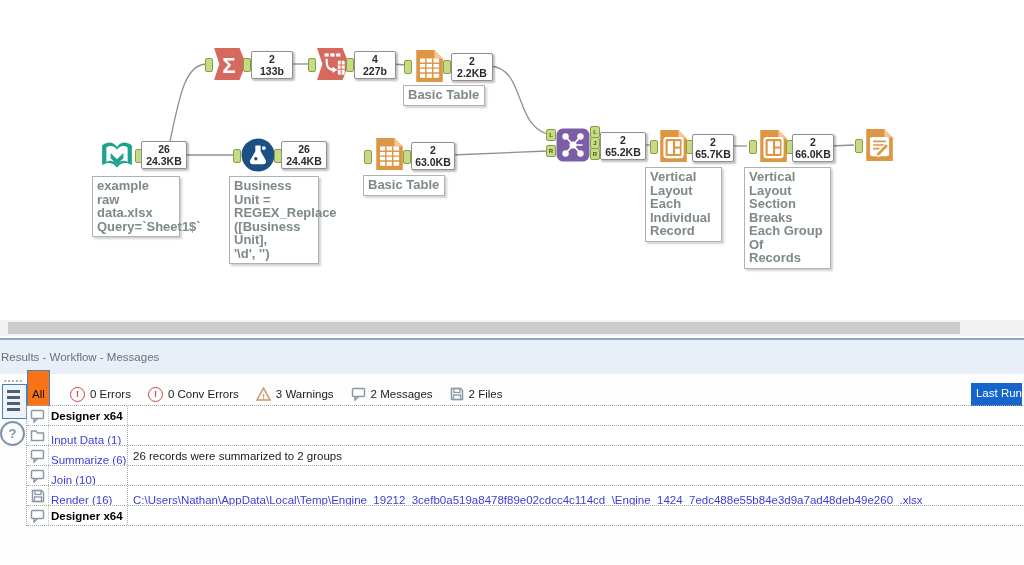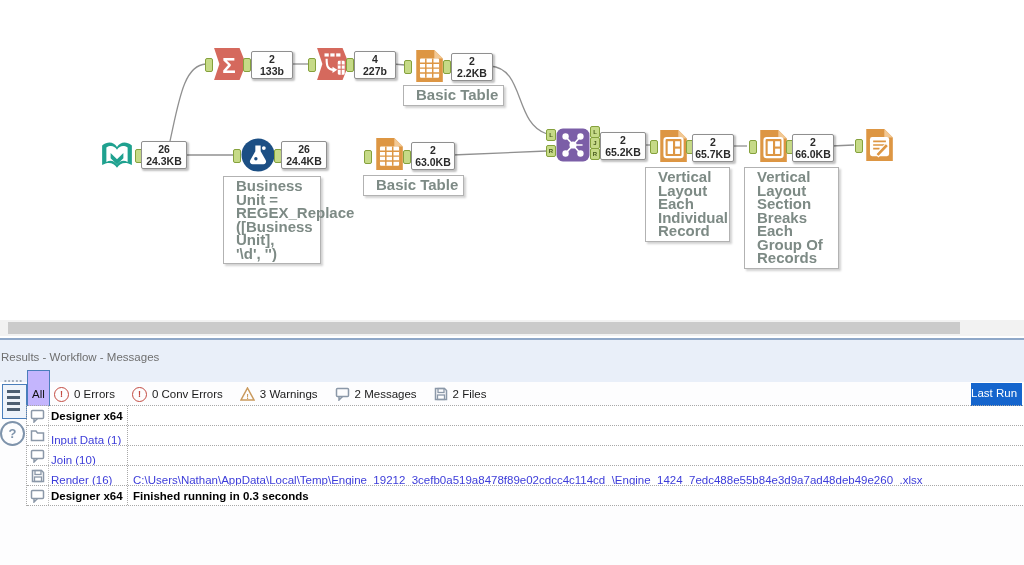--- a/index.html
+++ b/index.html
@@ -9,44 +9,44 @@
   #canvas{position:absolute;left:0;top:0;width:1024px;height:320px;background:#fff;}
   #wires{position:absolute;left:0;top:0;width:1024px;height:320px;}
   .tool-icon{position:absolute;width:34px;height:34px;}
   .port{position:absolute;width:6px;height:12px;background:#c6da87;border:1px solid #85a13c;border-radius:2px;}
   .jport{position:absolute;width:8px;height:10px;background:#c6da87;border:1px solid #85a13c;border-radius:2px;
          font-size:6px;font-weight:bold;color:#44571a;text-align:center;line-height:10px;}
   .countbox{position:absolute;background:#fefefe;border:1px solid #8f8f8f;border-radius:2px;
             box-shadow:1.5px 1.5px 2px rgba(0,0,0,.25);text-align:center;
             font-size:10.5px;line-height:12px;color:#2a2a2a;font-weight:600;padding:1px 2px;}
   .annotation{position:absolute;background:#fff;border:1px solid #b2b2b2;
-              box-shadow:1.5px 1.5px 2px rgba(0,0,0,.18);padding:2px 5px 3px 12px;
-              font-size:15px;line-height:13.5px;font-weight:bold;color:#7d8a85;white-space:pre-line;}
+              box-shadow:1.5px 1.5px 2px rgba(0,0,0,.18);padding:2px 5px 3px 4px;
+              font-size:13px;line-height:13.5px;font-weight:bold;color:#7d8a85;white-space:pre-line;}
   
   #hscroll{position:absolute;left:0;top:320px;width:1024px;height:16px;background:#f2f2f2;}
   #hscroll .thumb{position:absolute;left:8px;top:2px;width:952px;height:12px;background:#cbcbcb;}
   
   #results{position:absolute;left:0;top:338px;width:1024px;height:227px;background:#fdfdfe;
            border-top:2px solid #8fa8c8;}
-  #results-header{position:absolute;left:0;top:0;width:1024px;height:42px;background:#e9eff9;}
+  #results-header{position:absolute;left:0;top:0;width:1024px;height:34px;background:#e9eff9;}
   #results-title{position:absolute;left:1px;top:11px;font-size:11.5px;color:#6f6f6f;}
   #left-rail{position:absolute;left:0;top:34px;width:26px;height:193px;}
   .rail-dots{position:absolute;left:4px;top:2px;color:#9aa7b5;font-size:8px;letter-spacing:1px;}
   .rail-box{position:absolute;left:2px;top:10px;width:23px;height:33px;border:1px solid #4a7ebb;background:#eef3fa;}
   .rail-box .ln{position:absolute;left:4px;width:13px;height:2.5px;background:#4d5f72;}
   .help-circle{position:absolute;left:0px;top:47px;width:21px;height:21px;border:2.5px solid #7e93ab;
                border-radius:50%;color:#7e93ab;font-size:13px;font-weight:bold;text-align:center;line-height:21px;}
   #toolbar{position:absolute;left:27px;top:43px;height:22px;display:flex;align-items:center;}
-  #all-tab{height:18px;min-width:17px;padding:14px 2px;border:1px solid #4a7ebb;background:#c4b5fd;
-           font-size:11.5px;color:#111;text-align:center;line-height:18px;margin-right:4px;}
+  #all-tab{height:18px;min-width:17px;padding:14px 2px;border:1px solid #4a7ebb;background:#f97316;
+           font-size:11.5px;color:#111;text-align:center;line-height:18px;margin-right:20px;}
   .filter{display:flex;align-items:center;gap:5px;margin-right:17px;font-size:11.5px;color:#1a1a1a;}
   .circ-err{width:13px;height:13px;border:1.5px solid #c34a41;border-radius:50%;color:#c34a41;
             font-size:9px;font-weight:bold;text-align:center;line-height:13px;}
   #last-run{position:absolute;left:971px;top:43px;width:51px;height:39px;background:#1565cd;color:#fff;
-            font-size:11.5px;text-align:left;line-height:21px;}
+            font-size:11.5px;text-align:right;line-height:21px;}
   #grid{position:absolute;left:26px;top:65px;width:998px;border-top:1px dotted #a8a8a8;border-left:1px dotted #a8a8a8;}
   .grow{display:flex;height:19px;border-bottom:1px dotted #a8a8a8;align-items:center;background:#fff;}
   .c-icon{width:21px;height:100%;display:flex;align-items:center;justify-content:center;
           border-right:1px dotted #c0c0c0;flex:none;}
   .c-src{width:76px;height:100%;display:flex;align-items:center;padding-left:2px;
          border-right:1px dotted #a8a8a8;flex:none;font-size:11.5px;overflow:hidden;white-space:nowrap;}
   .c-msg{flex:1;height:100%;display:flex;align-items:center;padding-left:5px;font-size:11.5px;
          overflow:hidden;white-space:nowrap;}
   .bold{font-weight:bold;color:#000;}
   .lnk{color:#3c3cd9;text-decoration:underline;cursor:pointer;margin-top:8px;}
@@ -74,20 +74,23 @@
   <svg class="tool-icon" style="left:100px;top:138px" viewBox="0 0 32 32">
     <path d="M2,7 C8,2.5 13,4 16,8.5 C19,4 24,2.5 30,7 L30,25.5 C24,22 19,23.5 16,28 C13,23.5 8,22 2,25.5 Z" fill="#1FA18F"></path>
     <path d="M6,9 C10,6.5 13.5,7.5 16,11 C18.5,7.5 22,6.5 26,9 L26,22.5 C22,20.5 18.5,21.5 16,25 C13.5,21.5 10,20.5 6,22.5 Z" fill="#fff"></path>
     <path d="M10,14 L16,20 L22,14 L22,19 L16,25 L10,19 Z" fill="#1FA18F"></path>
   </svg>
   <div class="port" style="left:135px;top:149px"></div>
   <div class="countbox" style="left:141px;top:141px;width:40px">
     <div>26</div>
     <div>24.3KB</div>
   </div>
+  <div class="annotation" style="left:92px;top:176px;width:77px">example raw
+data.xlsx
+Query=`Sheet1$`</div>
 
   <div class="port" style="left:205px;top:58px"></div>
   <svg class="tool-icon" style="left:213px;top:47px" viewBox="0 0 32 32">
     <polygon points="1,1 25,1 31,16 25,31 1,31 6,16" fill="#D5695D"></polygon>
     <text x="15" y="24" font-size="21" font-weight="bold" fill="#fff" text-anchor="middle">Σ</text>
   </svg>
   <div class="port" style="left:243px;top:58px"></div>
   <div class="countbox" style="left:251px;top:51px;width:36px">
     <div>2</div>
     <div>133b</div>
@@ -137,21 +140,21 @@
     <circle cx="16" cy="16" r="15.5" fill="#1C4F84"></circle>
     <path d="M13.5,7 L18.5,7 L18.5,12.5 L23.3,21 A2.6,2.6 0 0 1 21,24.8 L11,24.8 A2.6,2.6 0 0 1 8.7,21 L13.5,12.5 Z" fill="#fff"></path>
     <circle cx="14" cy="19.5" r="1.6" fill="#1C4F84"></circle>
     <circle cx="21.5" cy="9.5" r="1.8" fill="#fff"></circle>
   </svg>
   <div class="port" style="left:274px;top:149px"></div>
   <div class="countbox" style="left:281px;top:141px;width:40px">
     <div>26</div>
     <div>24.4KB</div>
   </div>
-  <div class="annotation" style="left:223px;top:176px;width:79px">Business Unit =
+  <div class="annotation" style="left:229px;top:176px;width:79px">Business Unit =
 REGEX_Replace
 ([Business Unit],
 '\d', '')</div>
 
   <div class="port" style="left:364px;top:150px"></div>
   <svg class="tool-icon" style="left:372px;top:137px" viewBox="0 0 32 32">
     <path d="M4,1 L21,1 L29,9 L29,31 L4,31 Z" fill="#DD9643"></path>
     <path d="M21,1 L21,9 L29,9 Z" fill="#F2C894"></path>
     <rect x="7.5" y="9" width="18" height="18" fill="#fff" rx="1"></rect>
     <g stroke="#DD9643" stroke-width="1.4">
@@ -309,20 +312,32 @@
       <div class="c-icon">
           <svg width="15" height="13" viewBox="0 0 15 13">
         <path d="M1.5,2 h4.5 l1.5,2 h6 v7.5 h-12 z" fill="none" stroke="#8B98A8" stroke-width="1.5"></path>
           </svg>
         </div>
       <div class="c-src">
           <span class="lnk">Input Data (1)</span>
         </div>
     </div>
 
+    <div class="grow">
+      <div class="c-icon">
+          <svg width="15" height="14" viewBox="0 0 15 14">
+        <rect x="1.5" y="1.5" width="12" height="8" rx="1" fill="none" stroke="#8B98A8" stroke-width="1.5"></rect>
+        <path d="M4,9.5 L4,13 L7.5,9.5" fill="none" stroke="#8B98A8" stroke-width="1.5"></path>
+          </svg>
+        </div>
+      <div class="c-src">
+          <span class="lnk">Summarize (6)</span>
+        </div>
+      <div class="c-msg plain">26 records were summarized to 2 groups</div>
+    </div>
 
     <div class="grow">
       <div class="c-icon">
           <svg width="15" height="14" viewBox="0 0 15 14">
         <rect x="1.5" y="1.5" width="12" height="8" rx="1" fill="none" stroke="#8B98A8" stroke-width="1.5"></rect>
         <path d="M4,9.5 L4,13 L7.5,9.5" fill="none" stroke="#8B98A8" stroke-width="1.5"></path>
           </svg>
         </div>
       <div class="c-src">
           <span class="lnk">Join (10)</span>
@@ -346,17 +361,16 @@
     </div>
 
     <div class="grow">
       <div class="c-icon">
           <svg width="15" height="14" viewBox="0 0 15 14">
         <rect x="1.5" y="1.5" width="12" height="8" rx="1" fill="none" stroke="#8B98A8" stroke-width="1.5"></rect>
         <path d="M4,9.5 L4,13 L7.5,9.5" fill="none" stroke="#8B98A8" stroke-width="1.5"></path>
           </svg>
         </div>
       <div class="c-src bold">Designer x64</div>
-      <div class="c-msg bold">Finished running in 0.3 seconds</div>
     </div>
 
   </div>
 </div>
 
 </body></html>

